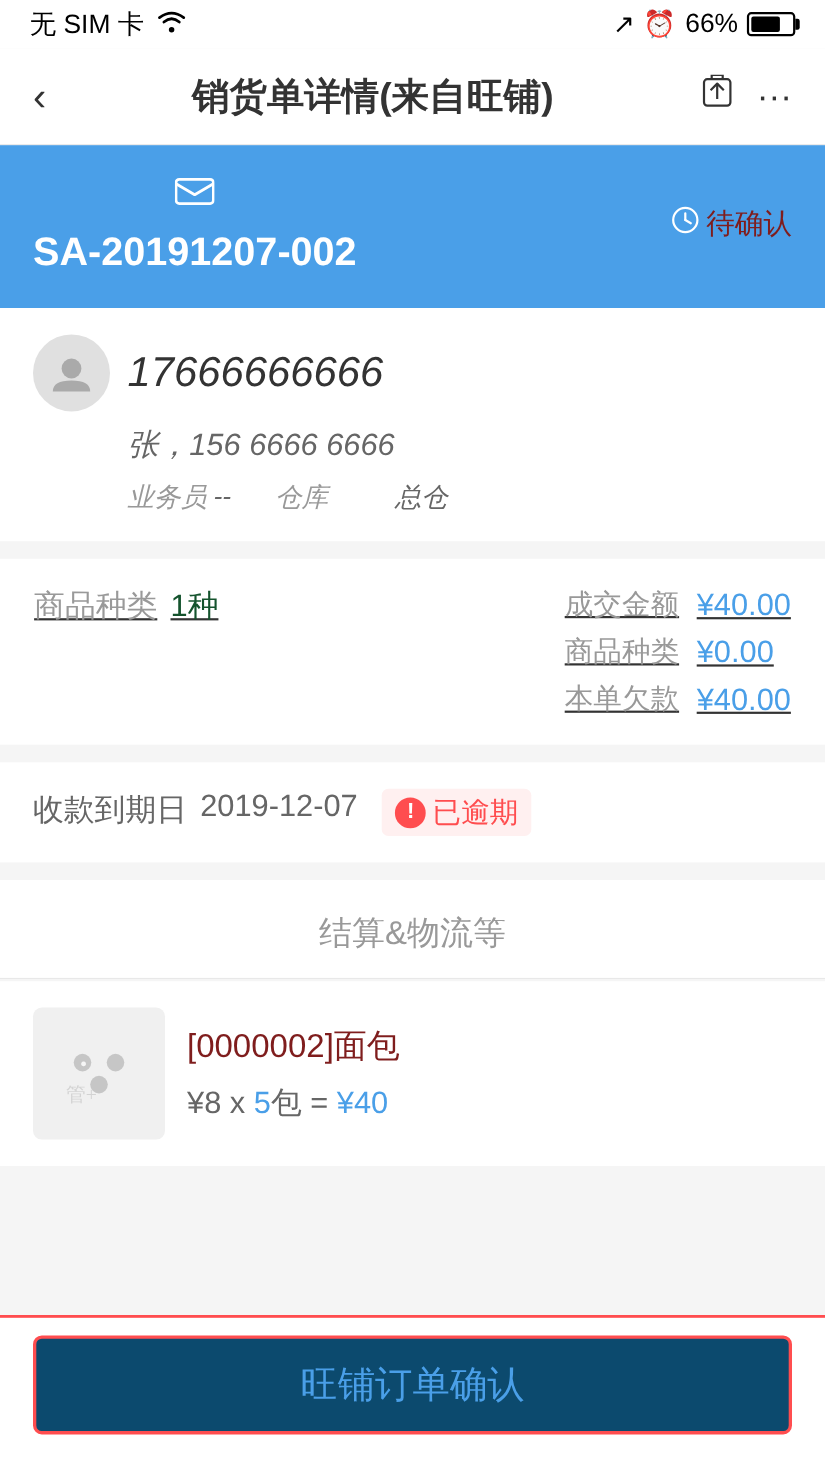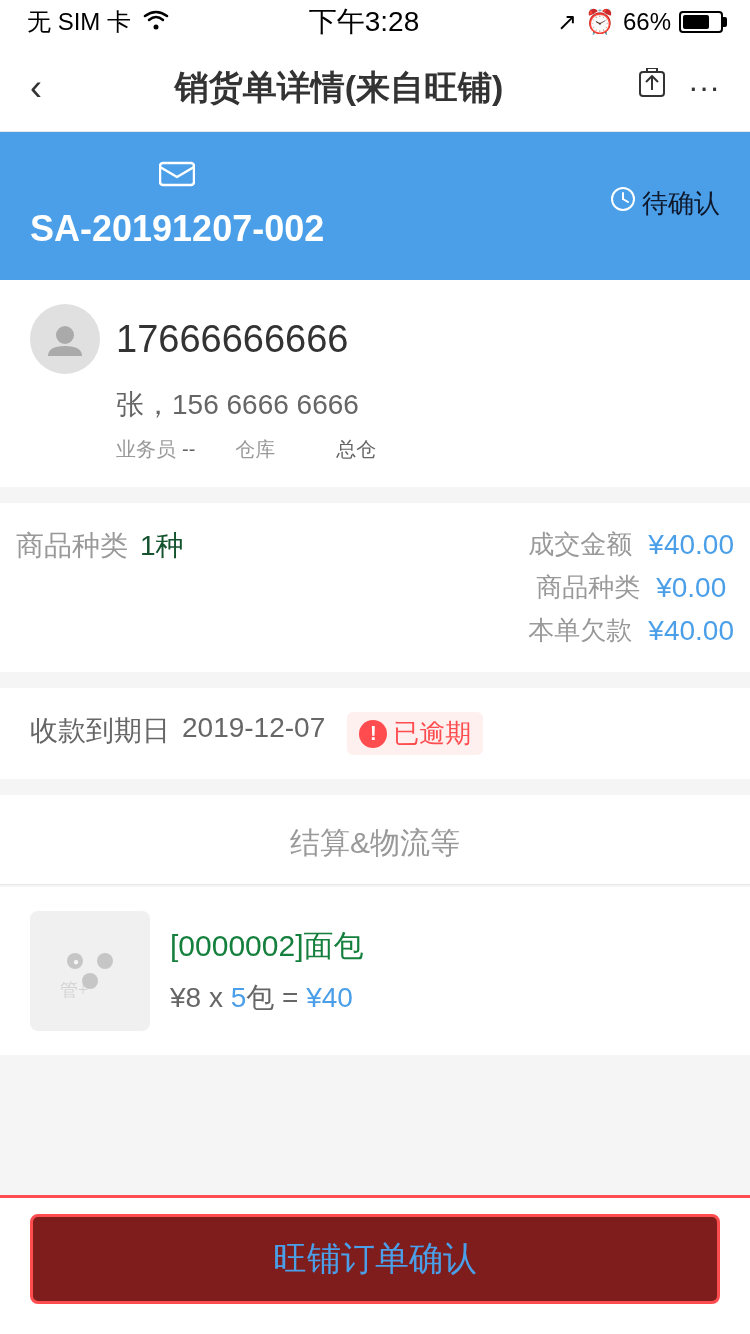--- a/index.html
+++ b/index.html
@@ -117,35 +117,36 @@
       font-size: 36px;
       font-weight: bold;
       color: #fff;
       display: flex;
       align-items: center;
       gap: 10px;
       flex-direction: column;
     }
     .order-status {
       display: flex;
-      align-items: flex-start;
+      align-items: center;
       gap: 6px;
       font-size: 26px;
-      color: #0f172a;
+      color: #7f1d1d;
     }
     .order-date {
       font-size: 26px;
       color: rgba(255,255,255,0.9);
     }
 
     
     .customer-card {
       background: #fff;
       padding: 24px 30px;
       margin-bottom: 16px;
+      font-style: italic;
     }
     .customer-top {
       display: flex;
       align-items: center;
       gap: 16px;
       margin-bottom: 12px;
     }
     .customer-avatar {
       width: 70px;
       height: 70px;
@@ -165,61 +166,62 @@
     }
     .customer-name {
       font-size: 28px;
       color: #666;
       margin-left: 86px;
     }
     .customer-meta {
       display: flex;
       align-items: center;
       margin-top: 12px;
-      font-size: 20px;
+      font-size: 24px;
       color: #666;
       margin-left: 86px;
     }
     .customer-meta .label {
       color: #999;
       margin-right: 6px;
     }
     .meta-divider {
       margin: 0 40px 0 0;
     }
     .warehouse {
       margin-left: 55px;
     }
 
     
     .summary-card {
       background: #fff;
-      padding: 24px 16px;
+      padding: 24px 31px;
       margin-bottom: 16px;
       display: flex;
       align-items: flex-start;
+      text-decoration: underline;
     }
     .summary-left {
       flex: 1;
       display: flex;
       align-items: center;
       gap: 12px;
     }
     .summary-label {
       font-size: 28px;
       color: #999;
     }
     .summary-value {
       font-size: 28px;
       color: #14532d;
     }
     .summary-right {
       display: flex;
       flex-direction: column;
-      align-items: center;
+      align-items: flex-start;
       gap: 8px;
     }
     .summary-row {
       display: flex;
       align-items: center;
       gap: 16px;
     }
     .summary-row .lbl {
       font-size: 26px;
       color: #999;
@@ -318,21 +320,21 @@
     .product-thumb svg {
       width: 70px;
       height: 70px;
       opacity: 0.4;
     }
     .product-info {
       flex: 1;
     }
     .product-name {
       font-size: 30px;
-      color: #15803d;
+      color: #7f1d1d;
       margin-bottom: 12px;
     }
     .product-price-line {
       font-size: 28px;
       color: #666;
     }
     .price-highlight {
       color: #4a9fe8;
       font-weight: 500;
     }
@@ -352,21 +354,21 @@
       bottom: 0;
       left: 0;
       width: 750px;
       background: #fff;
       padding: 16px 30px 30px;
       border-top: 3px solid #ff4d4f;
     }
     .confirm-btn {
       width: 100%;
       height: 90px;
-      background: #7f1d1d;
+      background: #0c4a6e;
       border: 3px solid #ff4d4f;
       border-radius: 8px;
       font-size: 34px;
       color: #4a9fe8;
       cursor: pointer;
       display: flex;
       align-items: center;
       justify-content: center;
     }
   </style>
@@ -378,21 +380,20 @@
     <span>无 SIM 卡</span>
     <span>
       <svg width="30" height="22" viewBox="0 0 30 22">
         <path d="M15 18 Q15 18 15 18" fill="#000"></path>
         <path d="M8 12 Q15 6 22 12" fill="none" stroke="#000" stroke-width="2.5" stroke-linecap="round"></path>
         <path d="M4 8 Q15 0 26 8" fill="none" stroke="#000" stroke-width="2.5" stroke-linecap="round"></path>
         <circle cx="15" cy="19" r="2.5" fill="#000"></circle>
       </svg>
     </span>
   </div>
-  <div class="status-bar-center">下午3:28</div>
   <div class="status-bar-right">
     <span>↗</span>
     <span>⏰</span>
     <span>66%</span>
     <div class="battery-icon">
       <div class="battery-fill"></div>
     </div>
   </div>
 </div>
 

